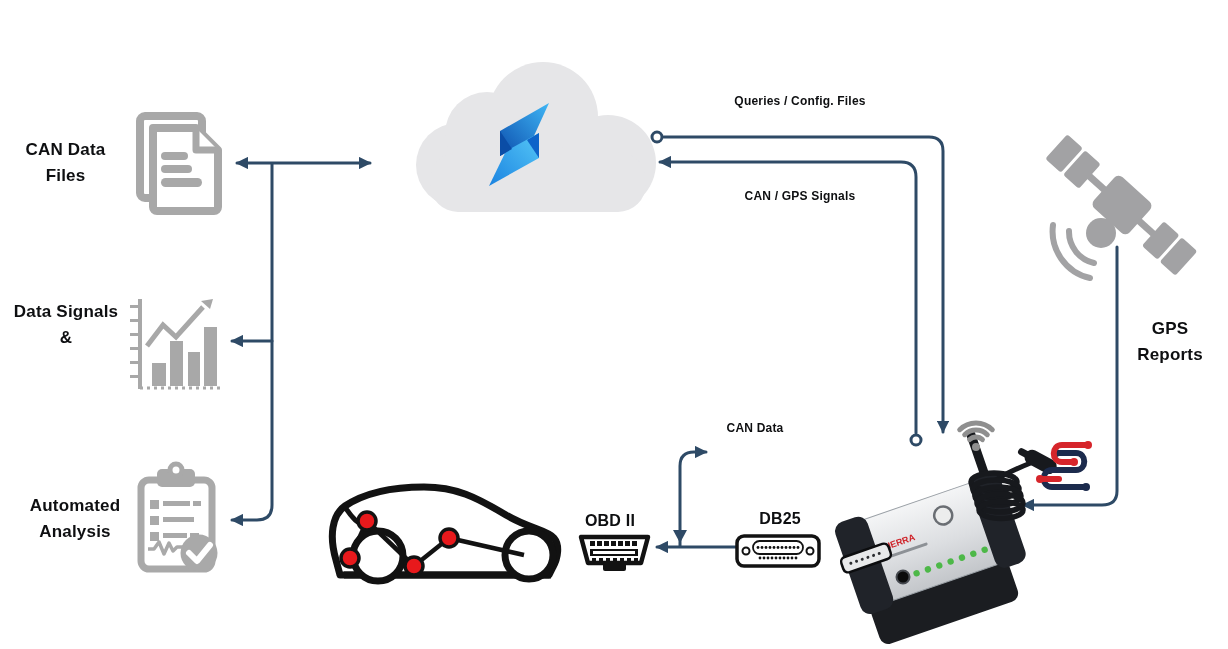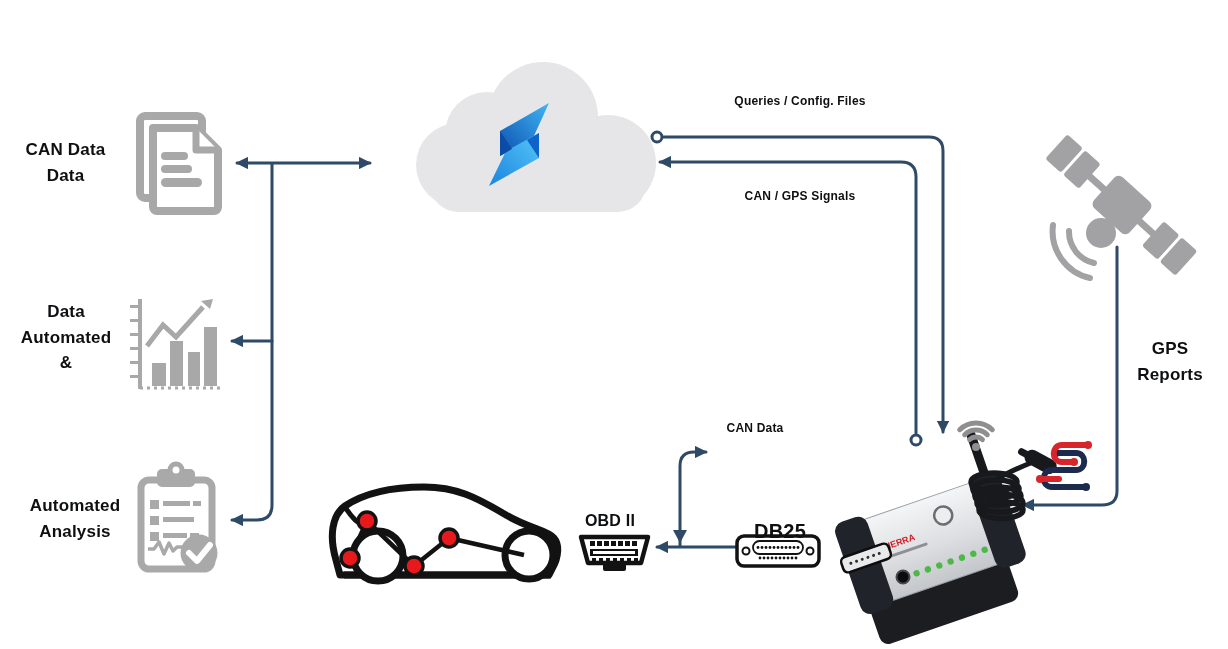--- a/index.html
+++ b/index.html
@@ -276,42 +276,42 @@
     <path d="M1088,445 H1062 C1051,445 1051,462 1062,462 H1074" stroke="#d6252b"></path>
     <path d="M1040,479 H1059" stroke="#d6252b"></path>
     <circle cx="1088" cy="445" r="4" fill="#d6252b" stroke="none"></circle>
     <circle cx="1074" cy="462" r="4" fill="#d6252b" stroke="none"></circle>
     <circle cx="1040" cy="479" r="4" fill="#d6252b" stroke="none"></circle>
   </g>
 </svg>
 
 <div class="lbl lbl-md" style="left:8px;top:137px;width:115px;">
   <span>CAN Data</span>
-  <span>Data</span>
+  <span>Files</span>
 </div>
 
 <div class="lbl lbl-md" style="left:0px;top:299px;width:132px;">
-  <span>Data Automated</span>
+  <span>Data Signals</span>
   <span>&amp;</span>
 </div>
 
 <div class="lbl lbl-md" style="left:11px;top:493px;width:128px;">
   <span>Automated</span>
   <span>Analysis</span>
 </div>
 
-<div class="lbl lbl-md" style="left:1115px;top:336px;width:110px;">
+<div class="lbl lbl-md" style="left:1115px;top:316px;width:110px;">
   <span>GPS</span>
   <span>Reports</span>
 </div>
 
 <div class="lbl lbl-lg" style="left:655px;top:92px;width:290px;">Queries / Config. Files</div>
 
 <div class="lbl lbl-lg" style="left:655px;top:187px;width:290px;">CAN / GPS Signals</div>
 
 <div class="lbl lbl-lg" style="left:655px;top:419px;width:200px;">CAN Data</div>
 
 
 <div class="lbl lbl-lg" style="left:562px;top:509px;width:96px;font-size:16px;">OBD II</div>
 
-<div class="lbl lbl-lg" style="left:732px;top:507px;width:96px;font-size:20px;margin-top:9px;">DB25</div>
+<div class="lbl lbl-lg" style="left:732px;top:507px;width:96px;font-size:16px;">DB25</div>
 
 </div>
 
 </body></html>

